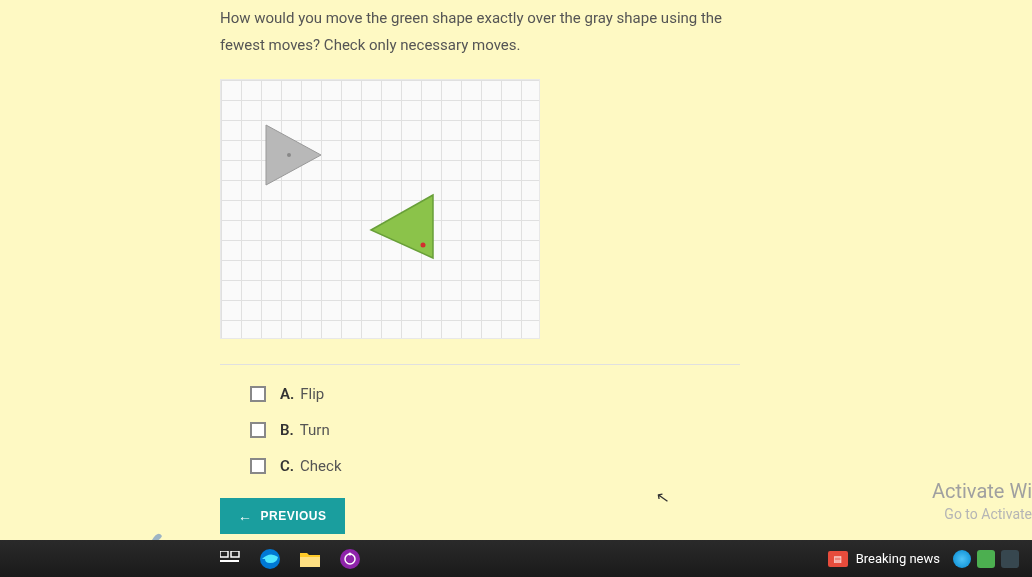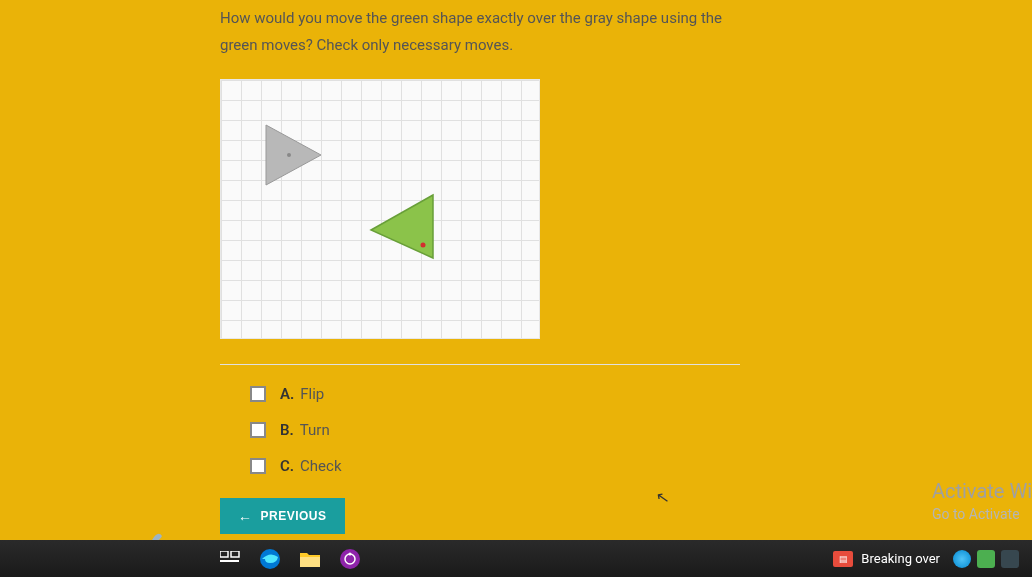--- a/index.html
+++ b/index.html
@@ -6,21 +6,21 @@
     body {
       font-family: -apple-system, BlinkMacSystemFont, 'Segoe UI', Roboto, Arial, sans-serif;
       background: #f8f8f8;
       width: 1032px;
       height: 577px;
       overflow: hidden;
       position: relative;
     }
     .content {
       padding: 5px 0 0 220px;
-      background: #eab308;
+      background: #fef9c3;
       height: 540px;
     }
     .question {
       font-size: 15px;
       color: #555;
       line-height: 1.8;
       margin-bottom: 20px;
       max-width: 560px;
     }
     .grid-area {
@@ -81,21 +81,21 @@
     .prev-btn .arrow {
       margin-right: 8px;
       font-size: 14px;
     }
     .watermark {
       position: absolute;
       right: 0;
       bottom: 55px;
       color: #b5b5b5;
       font-size: 14px;
-      text-align: left;
+      text-align: right;
     }
     .watermark .wm-title {
       font-size: 20px;
       color: #a0a0a0;
       margin-bottom: 3px;
     }
     .left-tab {
       position: absolute;
       left: 0;
       bottom: 8px;
@@ -164,21 +164,21 @@
       margin: 0 3px;
       border-radius: 3px;
     }
   </style>
 </head>
 <body>
 
 <div class="content">
   <div class="question">
     <span>How would you move the green shape exactly over the gray shape using the</span><br>
-    <span>green moves? Check only necessary moves.</span>
+    <span>fewest moves? Check only necessary moves.</span>
   </div>
 
   <div class="grid-area">
     <svg class="tri" style="left:40px;top:40px" width="70" height="70">
       <polygon points="5,5 60,35 5,65" fill="#b8b8b8" stroke="#999" stroke-width="1"></polygon>
       <circle cx="28" cy="35" r="2" fill="#888"></circle>
     </svg>
     <svg class="tri" style="left:140px;top:110px" width="80" height="75">
       <polygon points="72,5 10,40 72,68" fill="#8bc34a" stroke="#689f38" stroke-width="1.5"></polygon>
       <circle cx="62" cy="55" r="2.5" fill="#d32f2f"></circle>
@@ -250,18 +250,18 @@
   <div class="tb-icon">
     <svg width="22" height="22" viewBox="0 0 22 22">
         <circle cx="11" cy="11" r="10" fill="#8e24aa"></circle>
         <circle cx="11" cy="11" r="5" fill="none" stroke="#fff" stroke-width="1.5"></circle>
         <circle cx="11" cy="6" r="1.5" fill="#fff"></circle>
       </svg>
   </div>
   <div class="tb-spacer"></div>
   <div class="breaking">
     <div class="breaking-icon">▤</div>
-    <span>Breaking over</span>
+    <span>Breaking news</span>
   </div>
   <div class="tray-icon" style="background:radial-gradient(circle,#4fc3f7,#0288d1);border-radius:50%"></div>
   <div class="tray-icon" style="background:#4caf50"></div>
   <div class="tray-icon" style="background:#37474f"></div>
 </div>
 
 </body></html>

